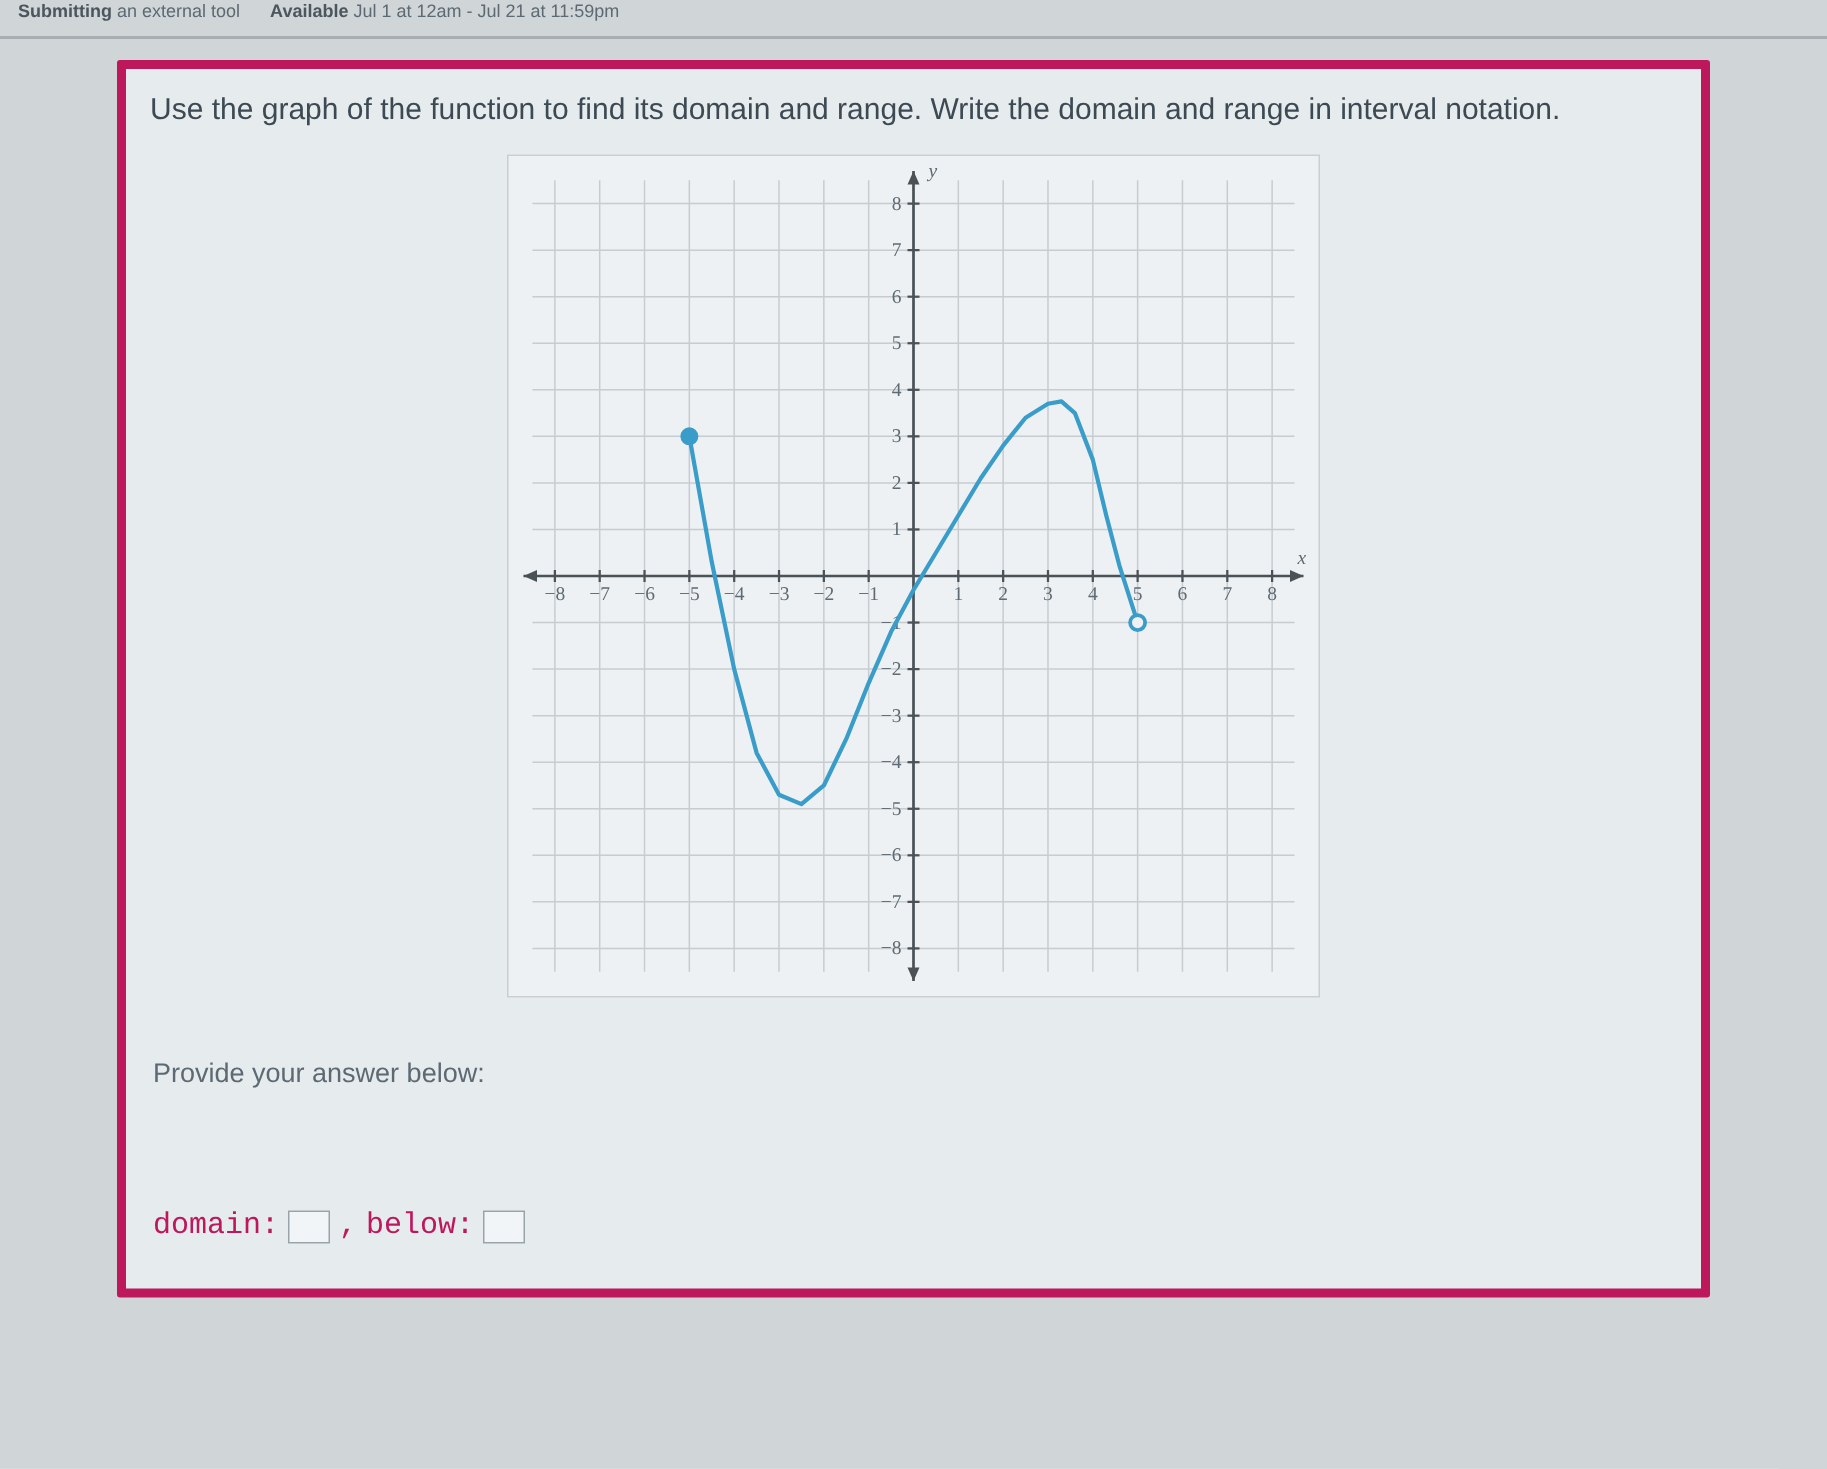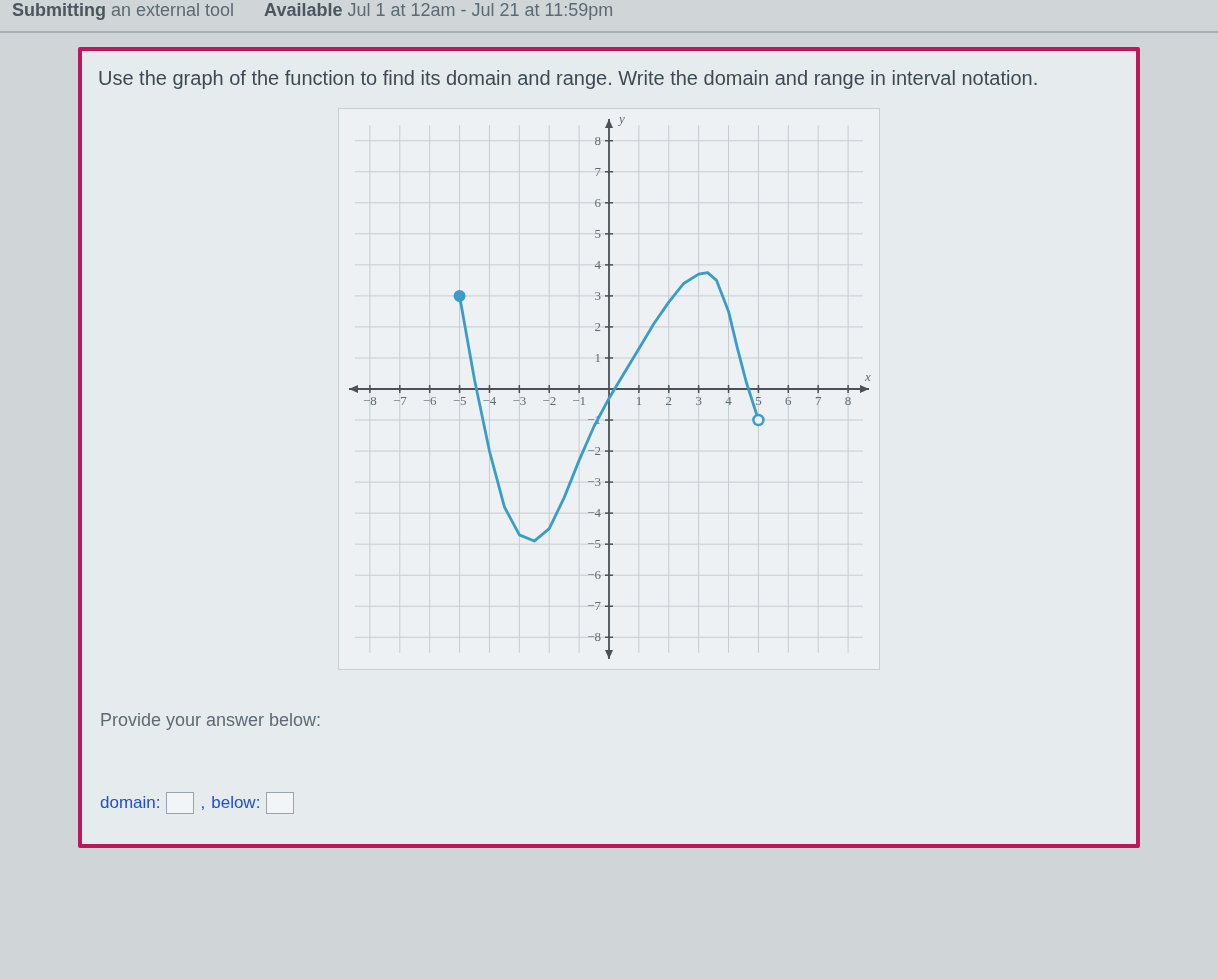--- a/index.html
+++ b/index.html
@@ -7,36 +7,36 @@
     padding: 0;
     width: 1218px;
     height: 979px;
     background: #d0d5d8;
     font-family: "Helvetica Neue", Arial, sans-serif;
     color: #333;
     overflow: hidden;
   }
   .meta-bar {
     padding: 0 12px 10px 12px;
-    font-size: 18px;
+    font-size: 12px;
     color: #5d6a73;
   }
   .meta-bar .strong { font-weight: 600; color:#4c565e; }
   .divider {
     height: 2px;
     background: #a7aeb3;
     margin: 0;
   }
   .content {
     padding: 0 18px;
   }
   .card {
     margin: 14px 60px 0 60px;
     background: #e6ebee;
-    border: 4px solid #be185d;
+    border: 6px solid #be185d;
     border-radius: 2px;
     padding: 12px 16px;
   }
   .question {
     font-size: 20px;
     color: #3d4a53;
     margin: 4px 0 18px 0;
   }
   .graph-wrap {
     display: flex;
@@ -47,29 +47,30 @@
     position: relative;
     width: 540px;
     height: 560px;
     background: #edf1f3;
     border: 1px solid #c9ced2;
   }
   .graph-box svg { display:block; }
   .provide {
     font-size: 18px;
     color: #5d6a73;
-    margin: 10px 0 61px 2px;
+    margin: 10px 0 80px 2px;
   }
   .answer-row {
-    font-size: 17px;
-    color: #1d4ed8;
+    font-size: 20px;
+    color: #be185d;
     margin: 0 0 18px 2px;
     display:flex;
     align-items:center;
     gap:6px;
+    font-family:Liberation Mono, monospace;
   }
   .answer-box {
     display:inline-block;
     width: 26px;
     height: 20px;
     border: 1px solid #9aa3a9;
     background: #f2f5f7;
   }
   .axis-label, .tick-label {
     font-family: "Times New Roman", serif;

